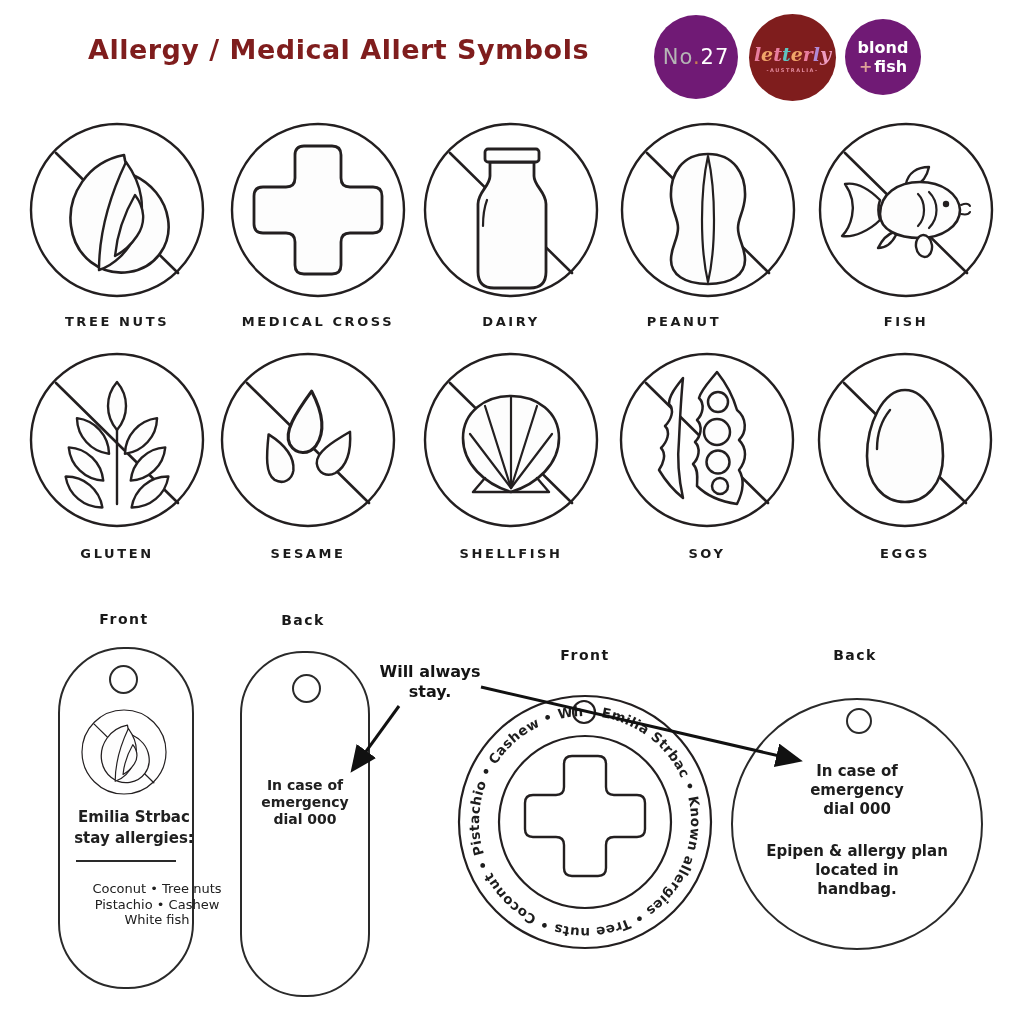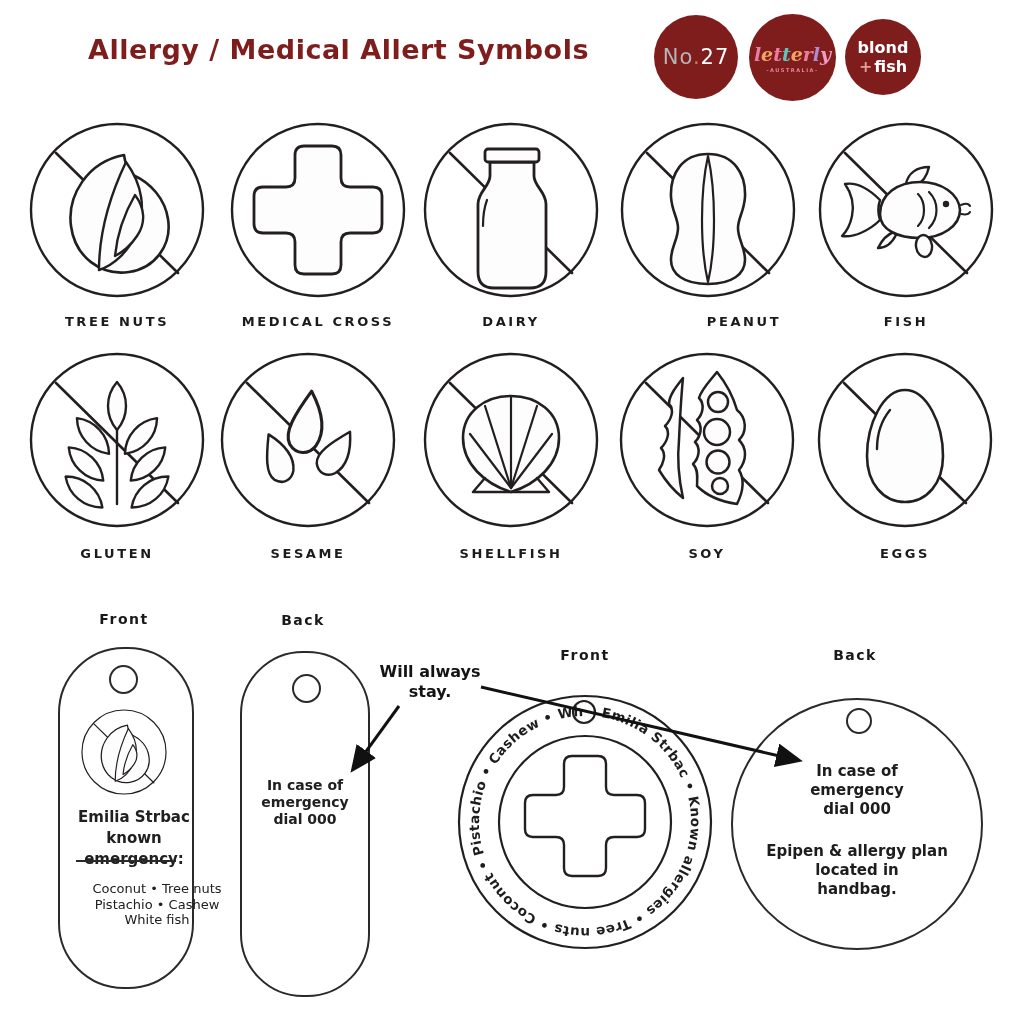--- a/index.html
+++ b/index.html
@@ -2,21 +2,21 @@
 <html><head>
 <meta charset="utf-8">
 <style>
   html,body{margin:0;padding:0;background:#ffffff;}
   body{width:1024px;height:1022px;position:relative;overflow:hidden;
        font-family:"DejaVu Sans","Liberation Sans",sans-serif;color:#1d1d1d;}
   .abs{position:absolute;}
   
   .title{left:88px;top:34px;font-size:27px;font-weight:700;letter-spacing:.5px;color:#7f1d1d;}
   .logo{border-radius:50%;display:flex;flex-direction:column;align-items:center;justify-content:center;text-align:center;}
-  .logo-dark{background:#7f1d1d;color:#fff;}
+  .logo-dark{background:#701a75;color:#fff;}
   .logo-no27{left:654px;top:15px;width:84px;height:84px;font-size:21px;letter-spacing:1px;}
   .no27-no{color:#b5b5b5;} .no27-dot{color:#c9804f;} .no27-num{color:#ffffff;}
   .logo-letterly{left:749px;top:14px;width:87px;height:87px;background:#7f1d1d;}
   .letterly-word{font-family:"DejaVu Serif","Liberation Serif",serif;font-style:italic;font-weight:700;font-size:19px;letter-spacing:0;}
   .letterly-sub{font-size:5px;letter-spacing:1.5px;color:#e2899b;margin-top:2px;font-weight:700;}
   .logo-bn{left:845px;top:19px;width:76px;height:76px;font-size:16px;font-weight:700;line-height:19px;}
   .bn-plus{color:#dea198;margin-right:2px;}
   
   .sym-label{font-size:13px;font-weight:700;letter-spacing:2.6px;text-align:center;width:200px;color:#1b1b1b;}
   
@@ -174,21 +174,21 @@
 <svg class="abs" style="left:620px;top:122px" width="176" height="176" viewBox="0 0 176 176">
     <use href="#icon-peanut"></use>
   </svg>
 <svg class="abs" style="left:818px;top:122px" width="176" height="176" viewBox="0 0 176 176">
     <use href="#icon-fish"></use>
   </svg>
 
 <div class="abs sym-label" style="left:17px;top:314px">TREE NUTS</div>
 <div class="abs sym-label" style="left:218px;top:314px">MEDICAL CROSS</div>
 <div class="abs sym-label" style="left:411px;top:314px">DAIRY</div>
-<div class="abs sym-label" style="left:644px;top:314px">PEANUT</div>
+<div class="abs sym-label" style="left:584px;top:314px">PEANUT</div>
 <div class="abs sym-label" style="left:806px;top:314px">FISH</div>
 
 <svg class="abs" style="left:29px;top:352px" width="176" height="176" viewBox="0 0 176 176">
     <use href="#icon-gluten"></use>
   </svg>
 <svg class="abs" style="left:220px;top:352px" width="176" height="176" viewBox="0 0 176 176">
     <use href="#icon-sesame"></use>
   </svg>
 <svg class="abs" style="left:423px;top:352px" width="176" height="176" viewBox="0 0 176 176">
     <use href="#icon-shellfish"></use>
@@ -207,21 +207,21 @@
 <div class="abs sym-label" style="left:805px;top:546px">EGGS</div>
 
 <div class="abs tag-label" style="left:58px;top:611px;width:132px">Front</div>
 <div class="abs pill" style="left:58px;top:647px;width:132px;height:338px">
   <div class="abs hole" style="left:49px;top:16px;width:25px;height:25px"></div>
   <svg class="abs" style="left:21px;top:60px" width="86" height="86" viewBox="0 0 176 176">
       <use href="#icon-treenut"></use>
     </svg>
   <div class="abs pill-name" style="left:0;top:158px;width:132px">
     <div>Emilia Strbac</div>
-    <div>known emergency:</div>
+    <div>stay allergies:</div>
   </div>
   <div class="abs divider" style="left:16px;top:211px;width:100px"></div>
   <div class="abs pill-list" style="left:0;top:232px;width:132px">
     <div>Coconut • Tree nuts</div>
     <div>Pistachio • Cashew</div>
     <div>White fish</div>
   </div>
 </div>
 
 <div class="abs tag-label" style="left:240px;top:612px;width:126px">Back</div>

